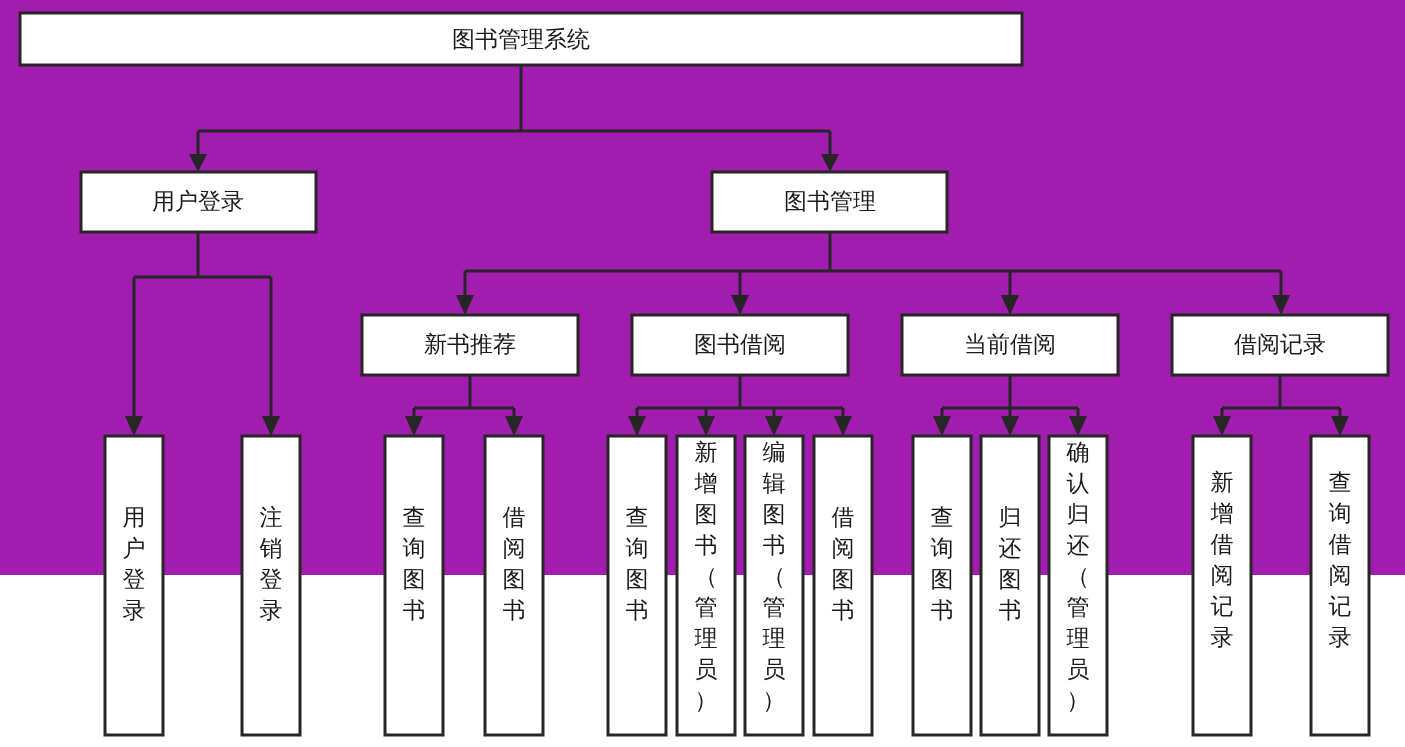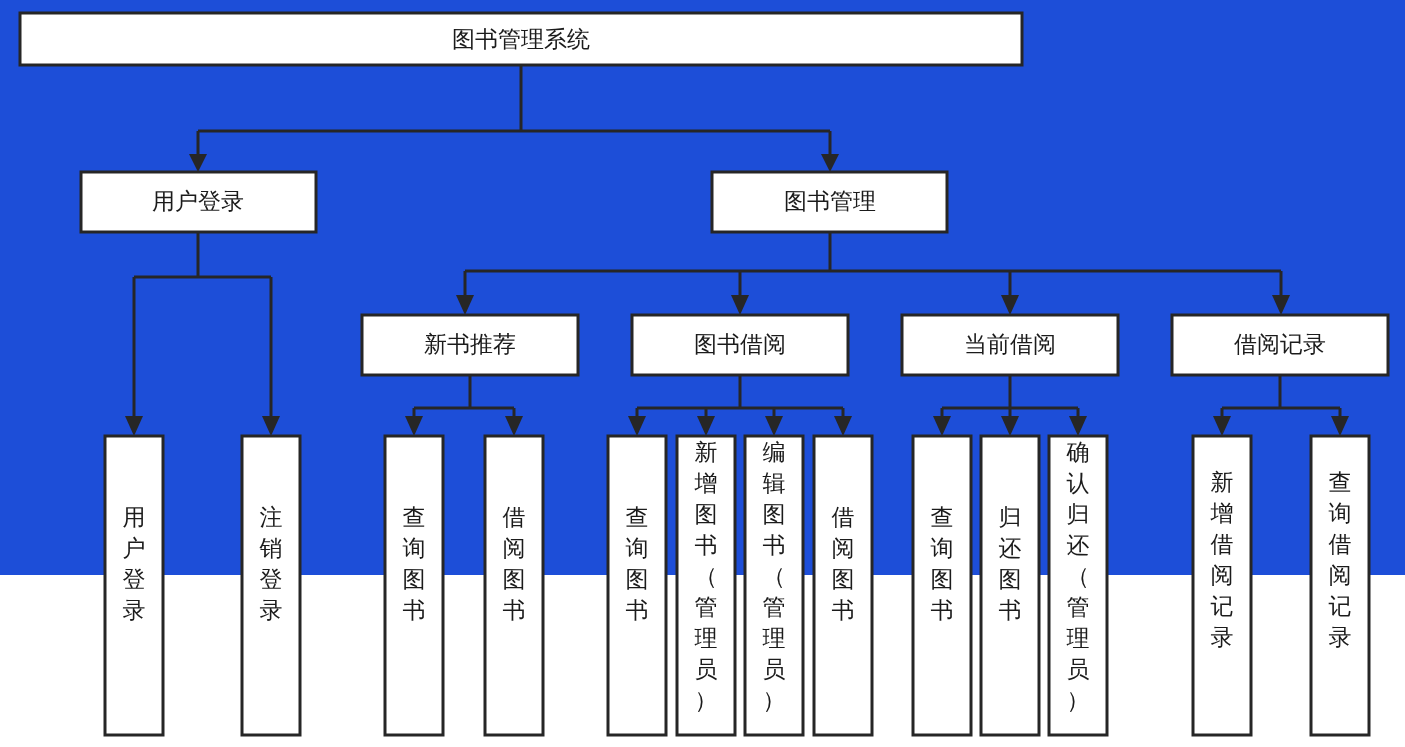--- a/index.html
+++ b/index.html
@@ -11,21 +11,21 @@
   body {
     width: 1405px;
     height: 747px;
     overflow: hidden;
     font-family: "Liberation Sans", "DejaVu Sans", sans-serif;
   }
   #diagram-root {
     position: relative;
     width: 1405px;
     height: 575px;
-    background: #1d4ed8;
+    background: #a21caf;
   }
   svg.diagram-canvas {
     position: absolute;
     top: 0;
     left: 0;
     width: 1405px;
     height: 747px;
     display: block;
   }
   .node-box {

